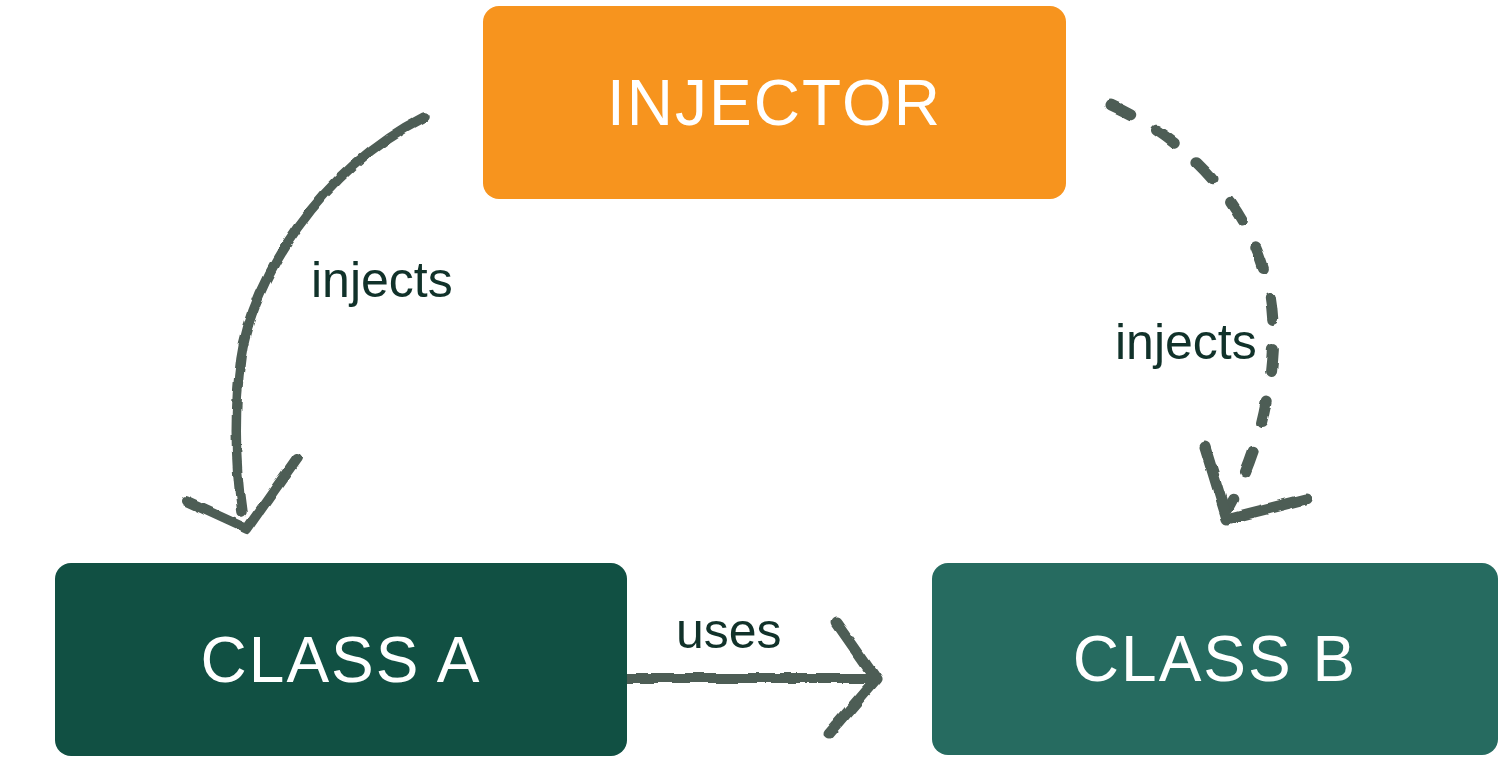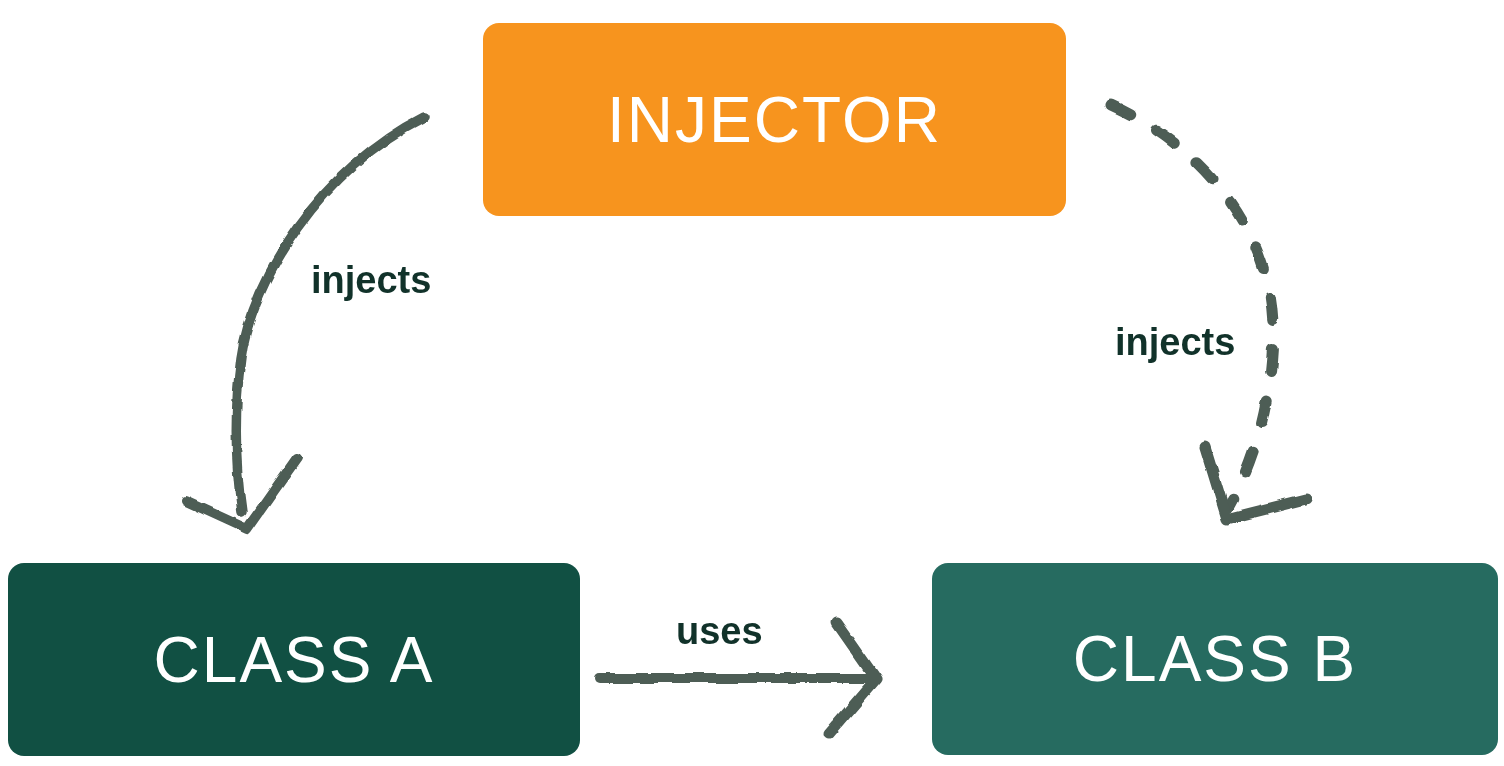--- a/index.html
+++ b/index.html
@@ -30,28 +30,28 @@
     justify-content: center;
     border-radius: 16px;
     color: #ffffff;
   }
   .node .node-label {
     font-size: 64px;
     font-weight: 400;
     letter-spacing: 2px;
     white-space: nowrap;
   }
-  .node-injector { left: 483px; top: 23px;  width: 583px; height: 193px; }
+  .node-injector { left: 483px; top: 6px;  width: 583px; height: 193px; }
   .node-class-a  { left: 8px;   top: 563px; width: 572px; height: 193px; }
   .node-class-b  { left: 932px; top: 563px; width: 566px; height: 192px; }
 
   .edge-label {
     position: absolute;
-    font-size: 38px;
-    font-weight: 700;
+    font-size: 50px;
+    font-weight: 400;
     line-height: 57px;
     white-space: nowrap;
   }
   .edge-label-injects-deps { left: 311px;  top: 252px; }
   .edge-label-injects      { left: 1115px; top: 314px; }
   .edge-label-uses         { left: 676px;  top: 596px; margin-top: 7px; }
 </style>
 </head>
 <body>
 
@@ -75,21 +75,21 @@
 
       <path d="M 600 678 L 866 678" stroke-width="10" stroke="#4E5D55"></path>
       <path d="M 837 623 L 876 679 L 829 734" stroke-width="11" stroke="#4E5D55"></path>
     </g>
   </svg>
 
   <div class="node node-injector" style="background-color: rgb(247, 148, 30);">
     <span class="node-label">INJECTOR</span>
   </div>
 
-  <div class="node node-class-a" style="background-color: rgb(17, 80, 67);">
+  <div class="node node-class-a" style="background-color: rgb(17, 80, 67); margin-left: 47px;">
     <span class="node-label">CLASS A</span>
   </div>
 
   <div class="node node-class-b" style="background-color: rgb(38, 107, 96);">
     <span class="node-label">CLASS B</span>
   </div>
 
   <div class="edge-label edge-label-injects-deps" style="color: rgb(17, 50, 42);">
     <div>injects</div>
   </div>

